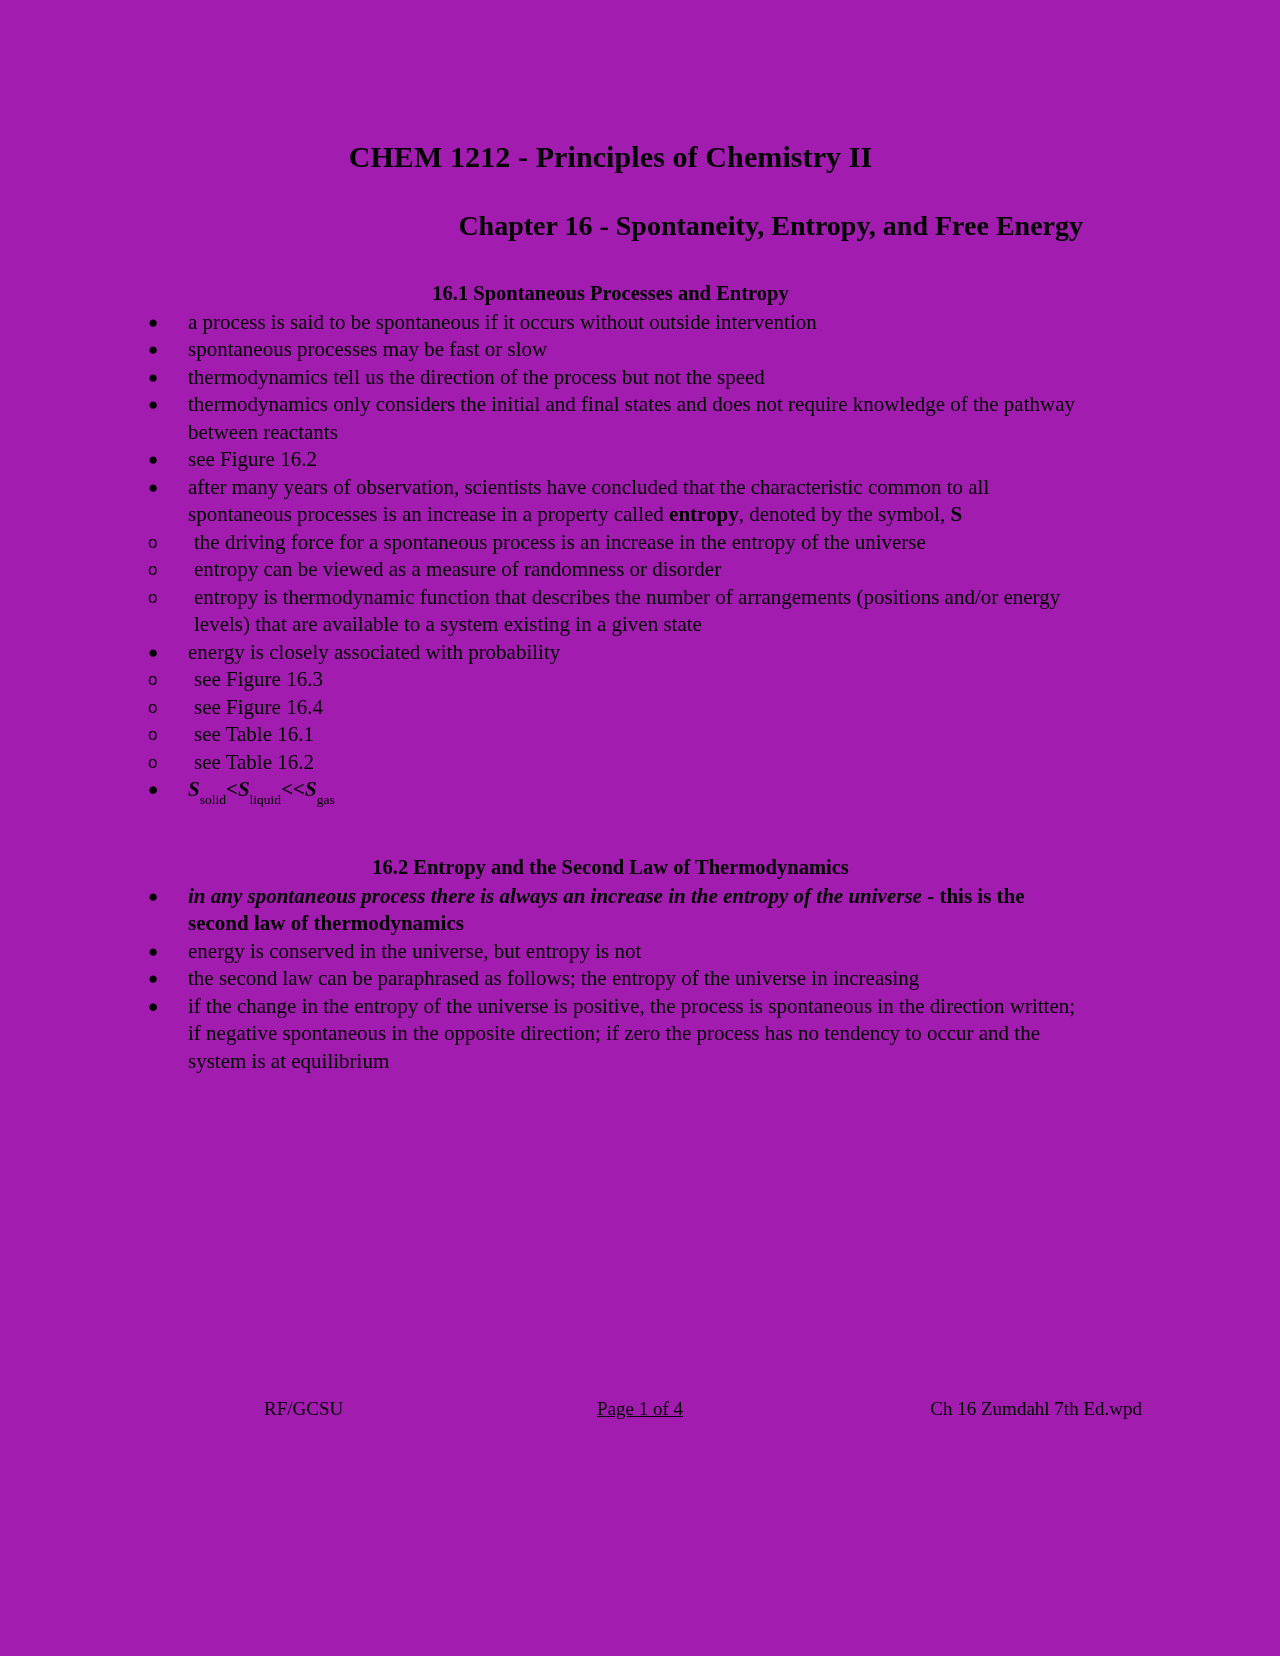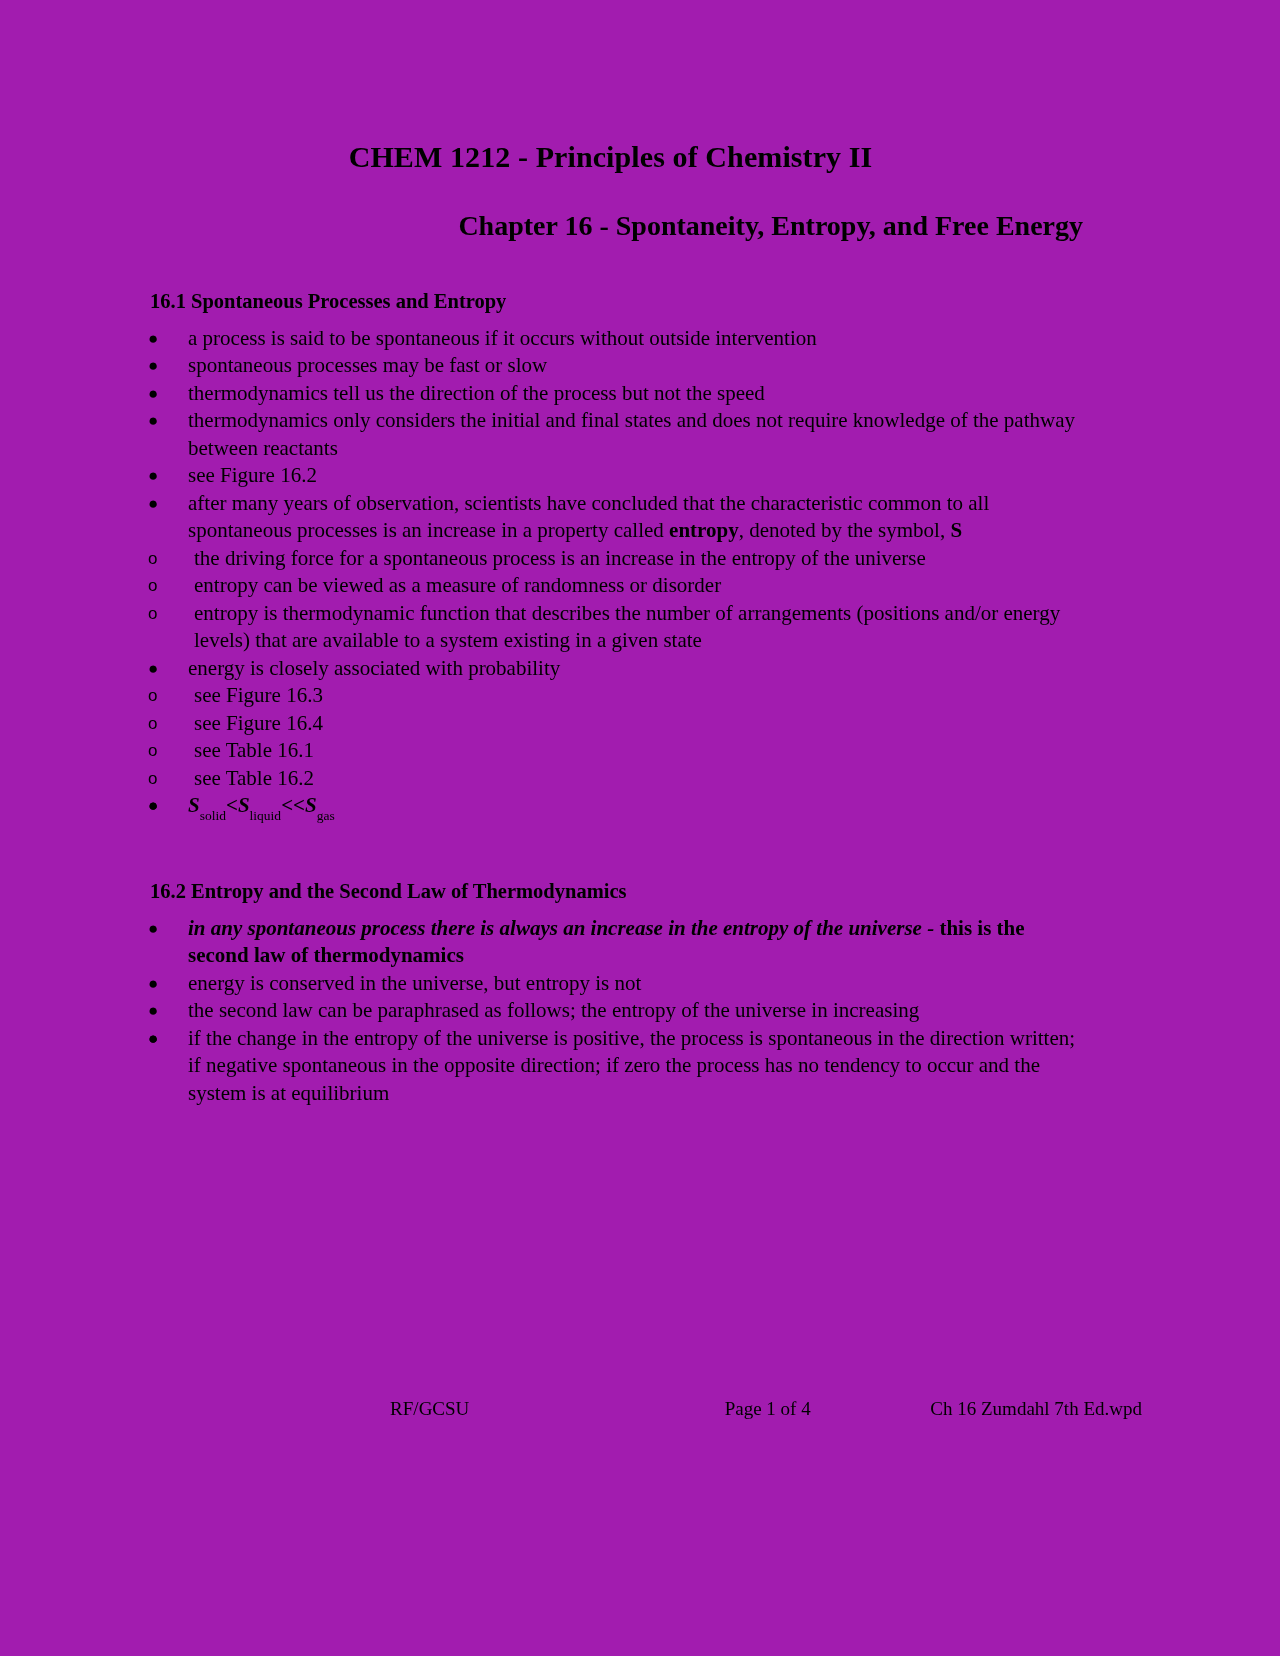--- a/index.html
+++ b/index.html
@@ -43,23 +43,24 @@
     font-size: 28px;
     line-height: 1.15;
     margin: 0;
     padding-top: 35px;
   }
 
   
   .section-heading {
     font-weight: bold;
     font-size: 20.5px;
-    margin: 12px;
+    margin: 4px;
     padding-top: 36px;
     padding-bottom: 0;
+    text-align: center;
   }
   .section-heading.second {
     padding-top: 46px;
   }
 
   
   ul.lvl1 {
     list-style: none;
     margin: 0;
     padding: 0;
@@ -127,22 +128,22 @@
   
   .footer {
     position: absolute;
     left: 138px;
     right: 138px;
     top: 1398px;
     font-size: 19px;
     display: flex;
     align-items: baseline;
   }
-  .footer .left { width: 33%; text-align: right; }
-  .footer .center { width: 34%; text-align: right; }
+  .footer .left { width: 33%; text-align: center; }
+  .footer .center { width: 34%; text-align: center; text-decoration: underline; }
   .footer .right { width: 33%; text-align: right; }
 </style>
 </head>
 <body>
 
 <div class="page">
   <div class="content">
 
     <h1 class="doc-title">CHEM 1212 - Principles of Chemistry II</h1>
     <h2 class="doc-subtitle">Chapter 16 - Spontaneity, Entropy, and Free Energy</h2>

